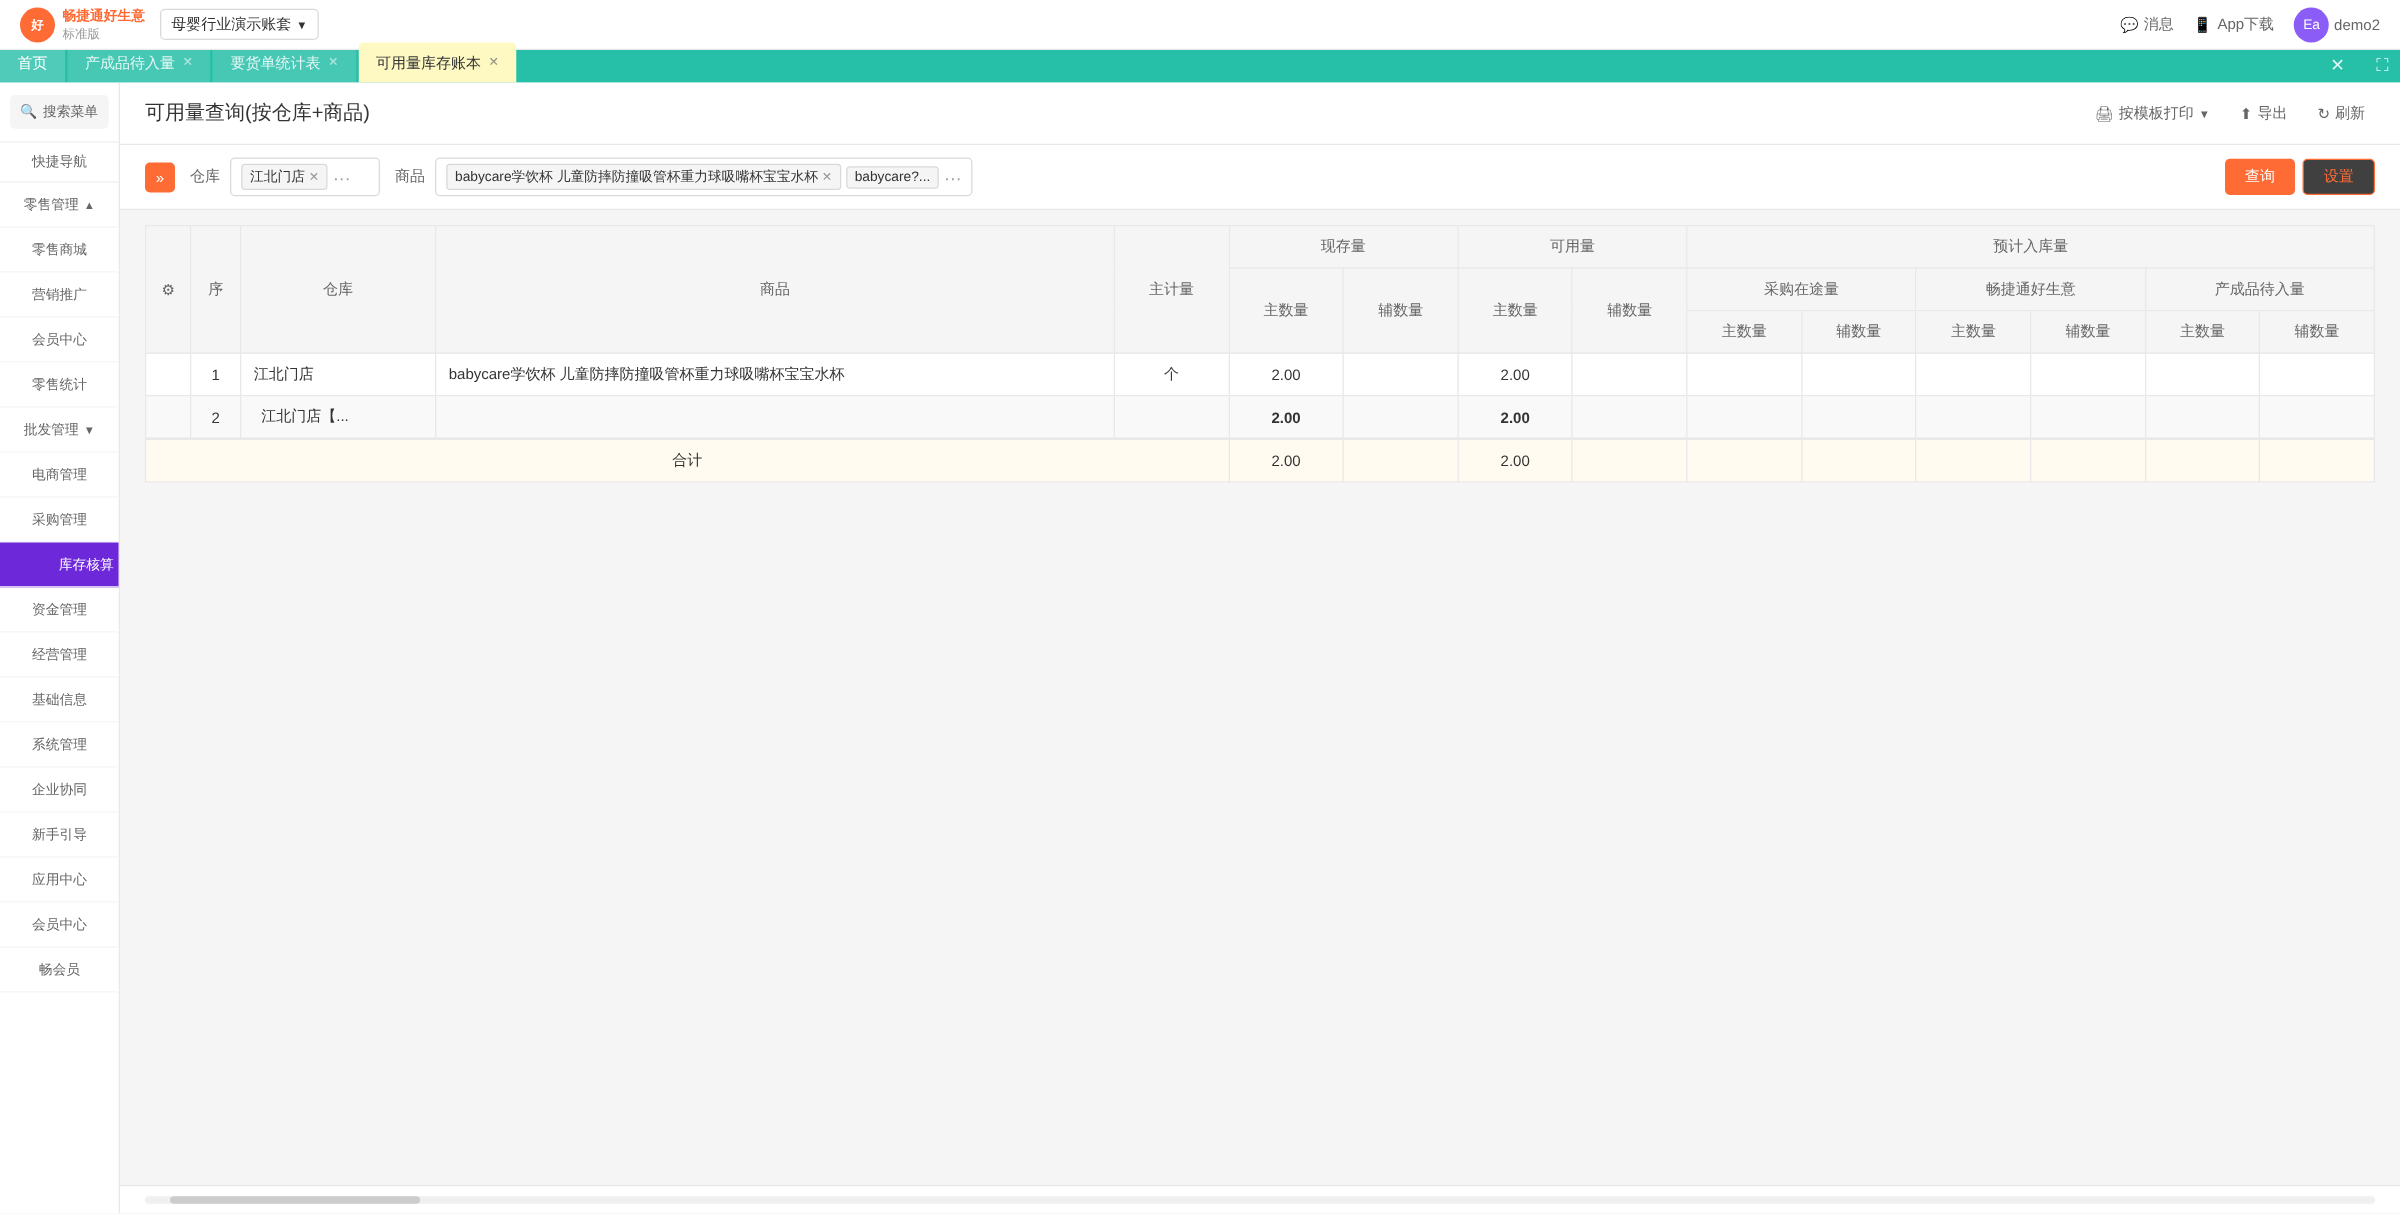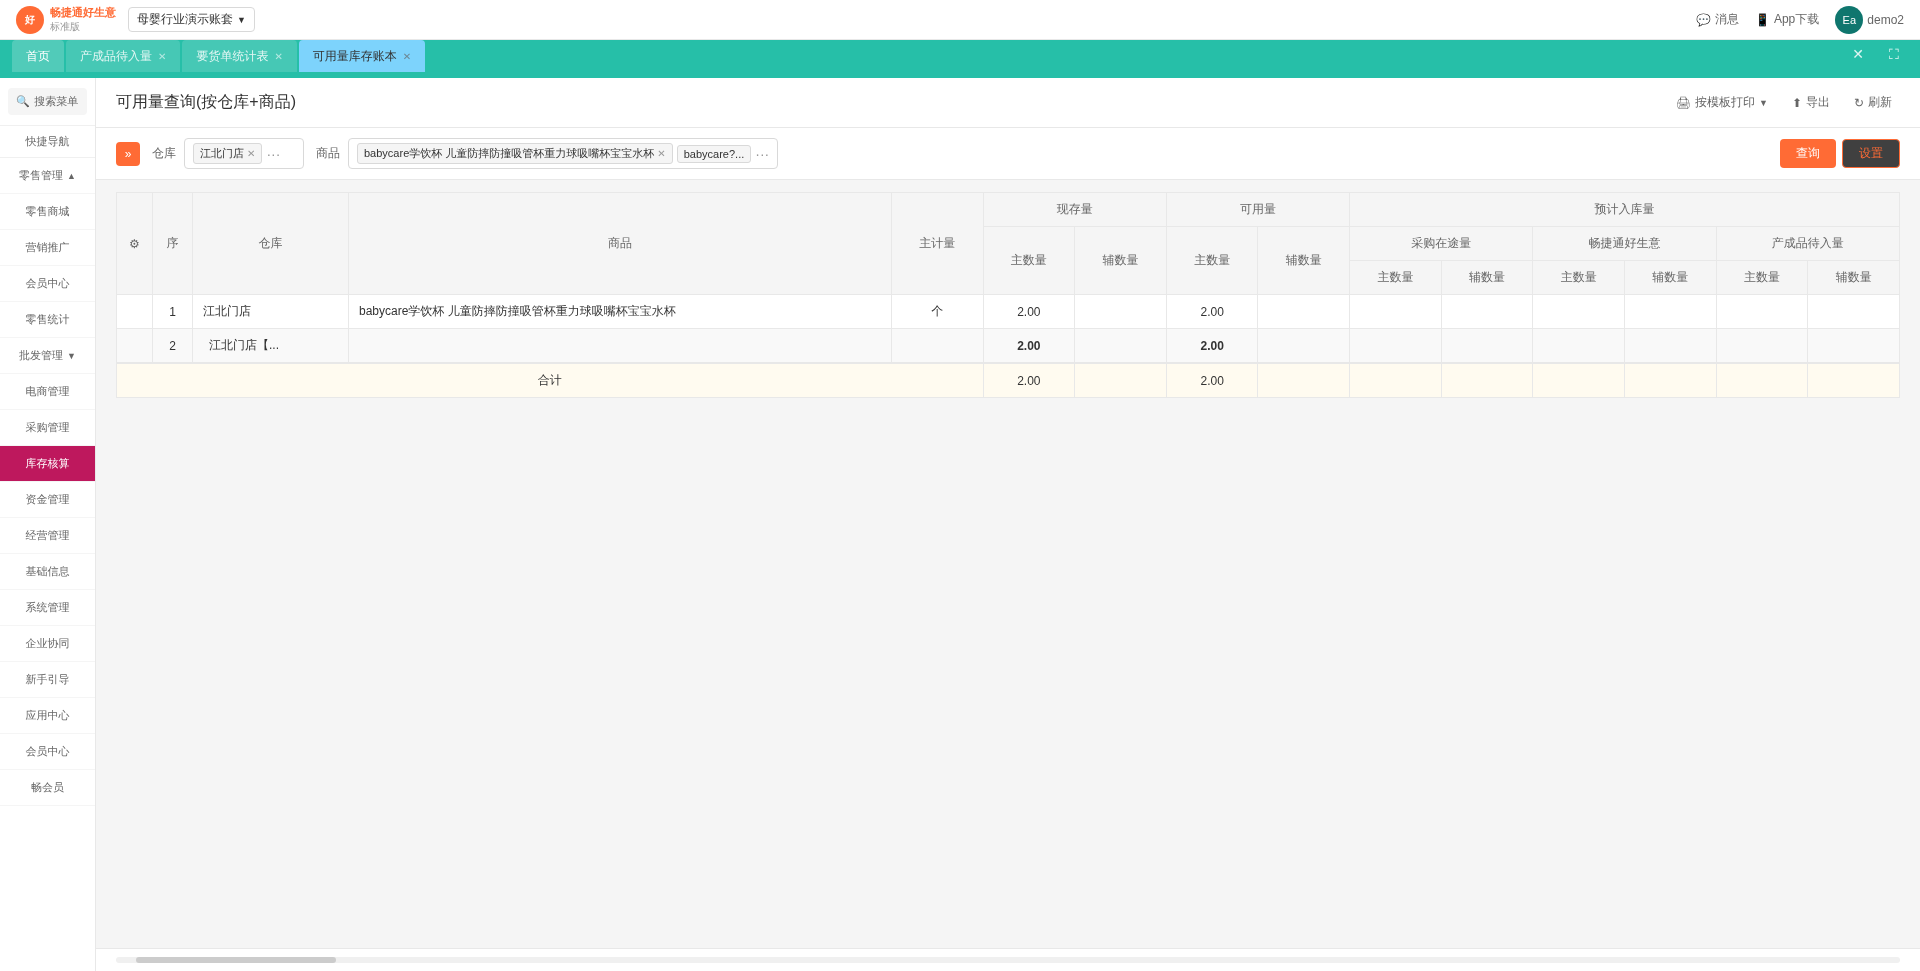--- a/index.html
+++ b/index.html
@@ -20,41 +20,41 @@
     .logo { display: flex; align-items: center; gap: 6px; }
     .logo-icon { width: 28px; height: 28px; background: #ff6b35; border-radius: 50%; display: flex; align-items: center; justify-content: center; color: white; font-size: 10px; font-weight: bold; }
     .industry-selector {
       display: flex; align-items: center; gap: 4px;
       border: 1px solid #d9d9d9; border-radius: 4px;
       padding: 3px 8px; cursor: pointer; background: #fff;
       font-size: 12px; color: #333;
     }
     .top-bar-right { display: flex; align-items: center; gap: 16px; }
     .top-action { display: flex; align-items: center; gap: 4px; cursor: pointer; color: #666; font-size: 12px; }
-    .avatar { width: 28px; height: 28px; border-radius: 50%; background: #0f766e; display: flex; align-items: center; justify-content: center; color: white; font-size: 11px; }
+    .avatar { width: 28px; height: 28px; border-radius: 50%; background: #8b5cf6; display: flex; align-items: center; justify-content: center; color: white; font-size: 11px; }
 
     
     .nav-tabs {
-      height: 38px;
+      height: 26px;
       background: #26bfa8;
       display: flex;
-      align-items: flex-start;
-      padding: 0 12px;
+      align-items: flex-end;
+      padding: 0 0;
       flex-shrink: 0;
     }
     .nav-tab {
       height: 32px;
       padding: 0 14px;
       display: flex; align-items: center; gap: 6px;
       cursor: pointer; border-radius: 4px 4px 0 0;
       font-size: 12px; color: rgba(255,255,255,0.85);
       background: rgba(255,255,255,0.15);
       margin-right: 2px;
     }
-    .nav-tab.active { background: #7dd3fc; color: #333; }
+    .nav-tab.active { background: #fef9c3; color: #333; }
     .nav-tab.home { background: rgba(255,255,255,0.2); color: white; }
     .nav-tab-close { color: inherit; opacity: 0.7; font-size: 10px; cursor: pointer; }
     .tab-right-actions { margin-left: auto; display: flex; align-items: center; gap: 8px; }
     .tab-icon-btn { color: rgba(255,255,255,0.85); cursor: pointer; font-size: 14px; width: 28px; height: 28px; display: flex; align-items: center; justify-content: center; }
 
     
     .main-layout { display: flex; flex: 1; overflow: hidden; }
 
     
     .sidebar {
@@ -73,21 +73,21 @@
     .sidebar-nav-btn { padding: 8px; border-bottom: 1px solid #f0f0f0; text-align: center; cursor: pointer; color: #666; font-size: 11px; }
     .sidebar-item {
       padding: 10px 4px;
       text-align: center;
       cursor: pointer;
       font-size: 11px;
       color: #666;
       border-bottom: 1px solid #f5f5f5;
       display: flex; flex-direction: column; align-items: center; gap: 2px;
     }
-    .sidebar-item.active { background: #be185d; color: white; }
+    .sidebar-item.active { background: #6d28d9; color: white; align-items: flex-end; }
     .sidebar-item.has-arrow { flex-direction: row; justify-content: center; }
     .sidebar-arrow { font-size: 9px; margin-left: 2px; }
 
     
     .content { flex: 1; display: flex; flex-direction: column; overflow: hidden; background: #f5f5f5; justify-content: space-between; }
 
     
     .page-header {
       background: #fff;
       padding: 12px 20px 0;

